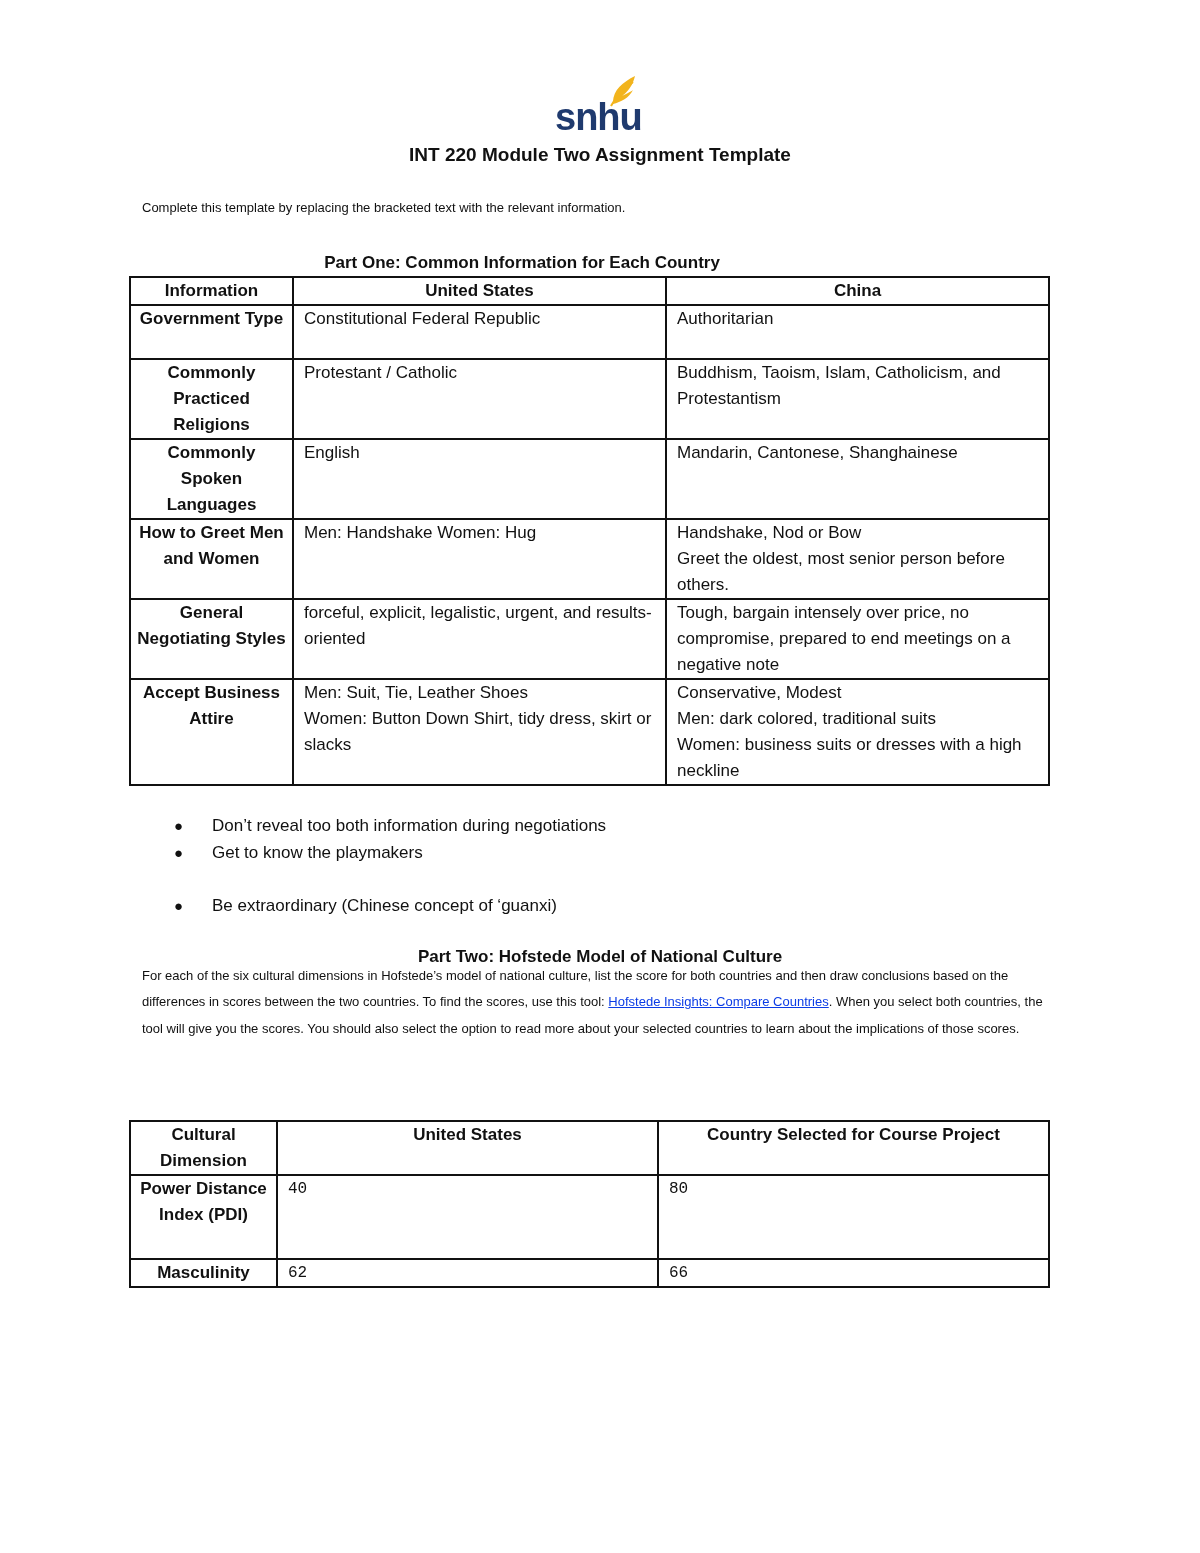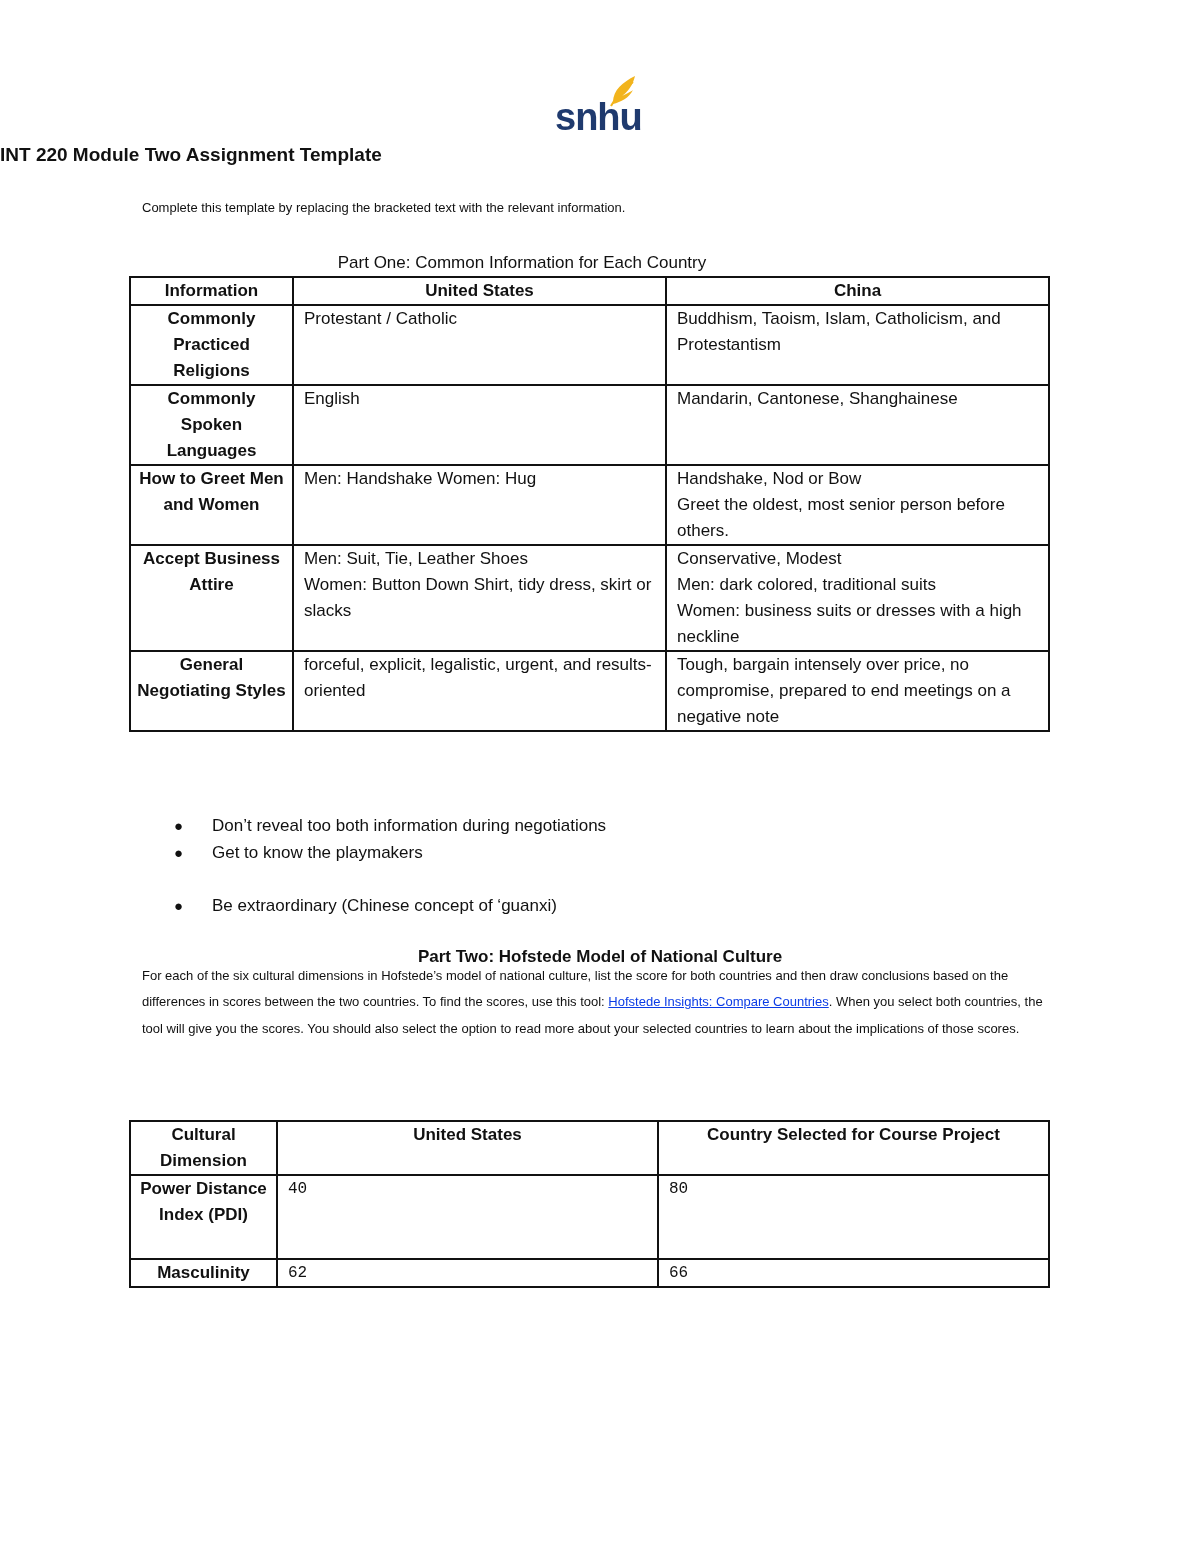--- a/index.html
+++ b/index.html
@@ -4,23 +4,23 @@
 <style>
   html, body { margin: 0; padding: 0; background: #ffffff; }
   body {
     width: 1200px; height: 1553px; position: relative; overflow: hidden;
     font-family: "Liberation Sans", "DejaVu Sans", sans-serif;
     color: #111;
     font-size: 17px;
   }
   .abs { position: absolute; }
   .logo { left: 553px; top: 72px; width: 90px; height: 62px; }
-  .title { left: 0; width: 1200px; top: 144px; text-align: left; font-weight: bold; font-size: 19px; }
+  .title { left: 0; width: 1200px; top: 144px; text-align: center; font-weight: bold; font-size: 19px; }
   .intro { left: 142px; top: 200px; font-size: 13px; }
-  .part1 { left: 0; width: 1044px; top: 253px; text-align: center; font-weight: normal; font-size: 17px; }
+  .part1 { left: 0; width: 1044px; top: 253px; text-align: center; font-weight: bold; font-size: 17px; }
   table { border-collapse: collapse; table-layout: fixed; }
   td, th { border: 2px solid #111; vertical-align: top; padding: 0 8px; line-height: 26px; font-size: 17px; }
   th { font-weight: bold; text-align: center; }
   td.lbl { font-weight: bold; text-align: center; padding: 0 4px; }
   td.val { white-space: pre-line; padding-left: 10px; }
   .t1 { left: 129px; top: 276px; width: 919px; }
   .t2 { left: 129px; top: 1120px; width: 919px; }
   ul.bullets { list-style: none; margin: 0; padding: 0; }
   .bullets li { position: relative; padding-left: 82px; line-height: 27px; font-size: 17px; }
   .bullets li .dot { position: absolute; left: 44px; top: 0; font-size: 15px; }
@@ -51,48 +51,53 @@
       <col style="width:163px">
       <col style="width:373px">
       <col style="width:383px">
     </colgroup>
   <tbody>
       <tr style="height:27px">
     <th>Information</th>
     <th>United States</th>
     <th>China</th>
   </tr>
+  <tr style="height:54px">
+    <td class="lbl">Government Type</td>
+    <td class="val">Constitutional Federal Republic</td>
+    <td class="val">Authoritarian</td>
+  </tr>
   <tr style="height:80px">
     <td class="lbl">Commonly Practiced Religions</td>
     <td class="val">Protestant / Catholic</td>
     <td class="val">Buddhism, Taoism, Islam, Catholicism, and Protestantism</td>
   </tr>
   <tr style="height:80px">
     <td class="lbl">Commonly Spoken Languages</td>
     <td class="val">English</td>
     <td class="val">Mandarin, Cantonese, Shanghainese</td>
   </tr>
   <tr style="height:80px">
     <td class="lbl">How to Greet Men and Women</td>
     <td class="val">Men: Handshake Women: Hug</td>
     <td class="val">Handshake, Nod or Bow
 Greet the oldest, most senior person before others.</td>
   </tr>
+  <tr style="height:80px">
+    <td class="lbl">General Negotiating Styles</td>
+    <td class="val">forceful, explicit, legalistic, urgent, and results-oriented</td>
+    <td class="val">Tough, bargain intensely over price, no compromise, prepared to end meetings on a negative note</td>
+  </tr>
   <tr style="height:106px">
     <td class="lbl">Accept Business Attire</td>
     <td class="val">Men: Suit, Tie, Leather Shoes
 Women: Button Down Shirt, tidy dress, skirt or slacks</td>
     <td class="val">Conservative, Modest
 Men: dark colored, traditional suits
 Women: business suits or dresses with a high neckline</td>
-  </tr>
-  <tr style="height:80px">
-    <td class="lbl">General Negotiating Styles</td>
-    <td class="val">forceful, explicit, legalistic, urgent, and results-oriented</td>
-    <td class="val">Tough, bargain intensely over price, no compromise, prepared to end meetings on a negative note</td>
   </tr>
 </tbody>
   </table>
 
 <ul class="abs bullets b1">
   <li><span class="dot">●</span><span>Don’t reveal too both information during negotiations</span></li>
   <li><span class="dot">●</span><span>Get to know the playmakers</span></li>
 </ul>
 <ul class="abs bullets b3">
   <li><span class="dot">●</span><span>Be extraordinary (Chinese concept of ‘guanxi)</span></li>

